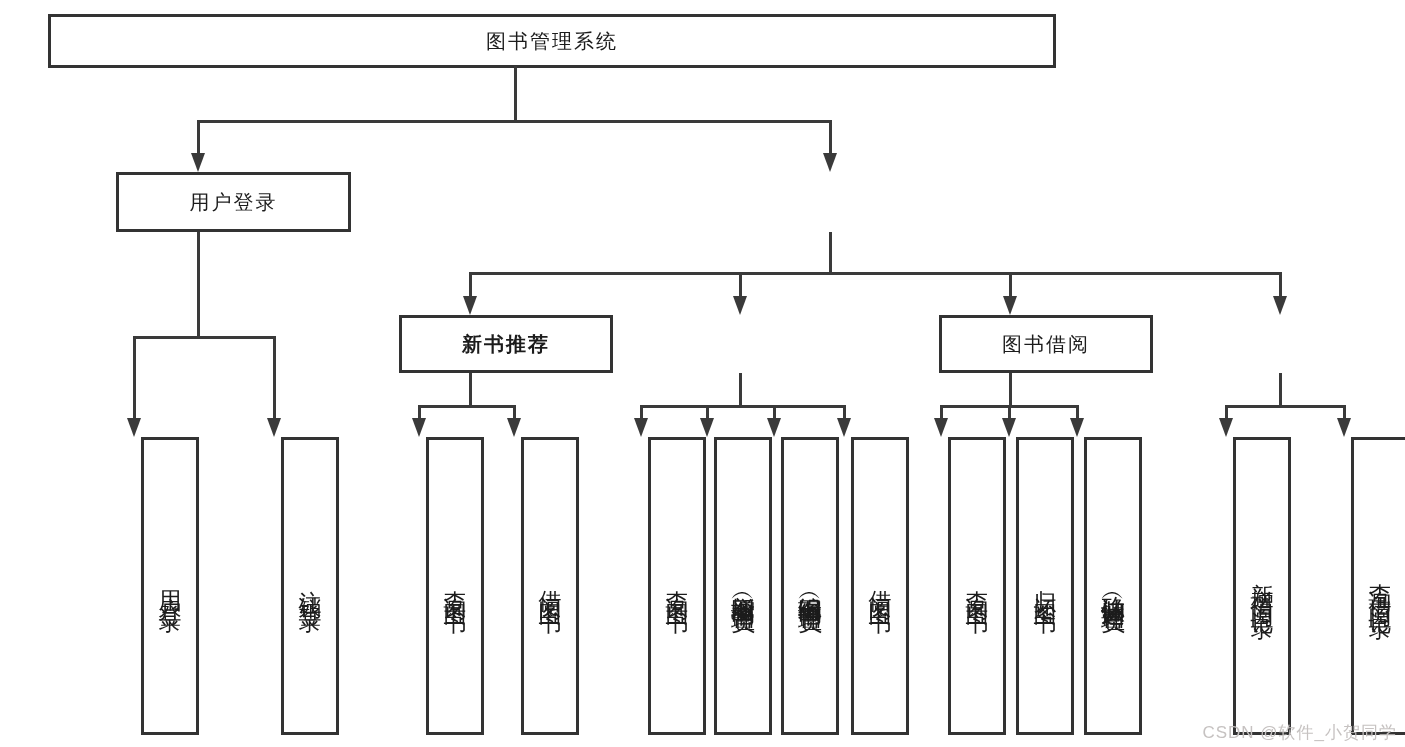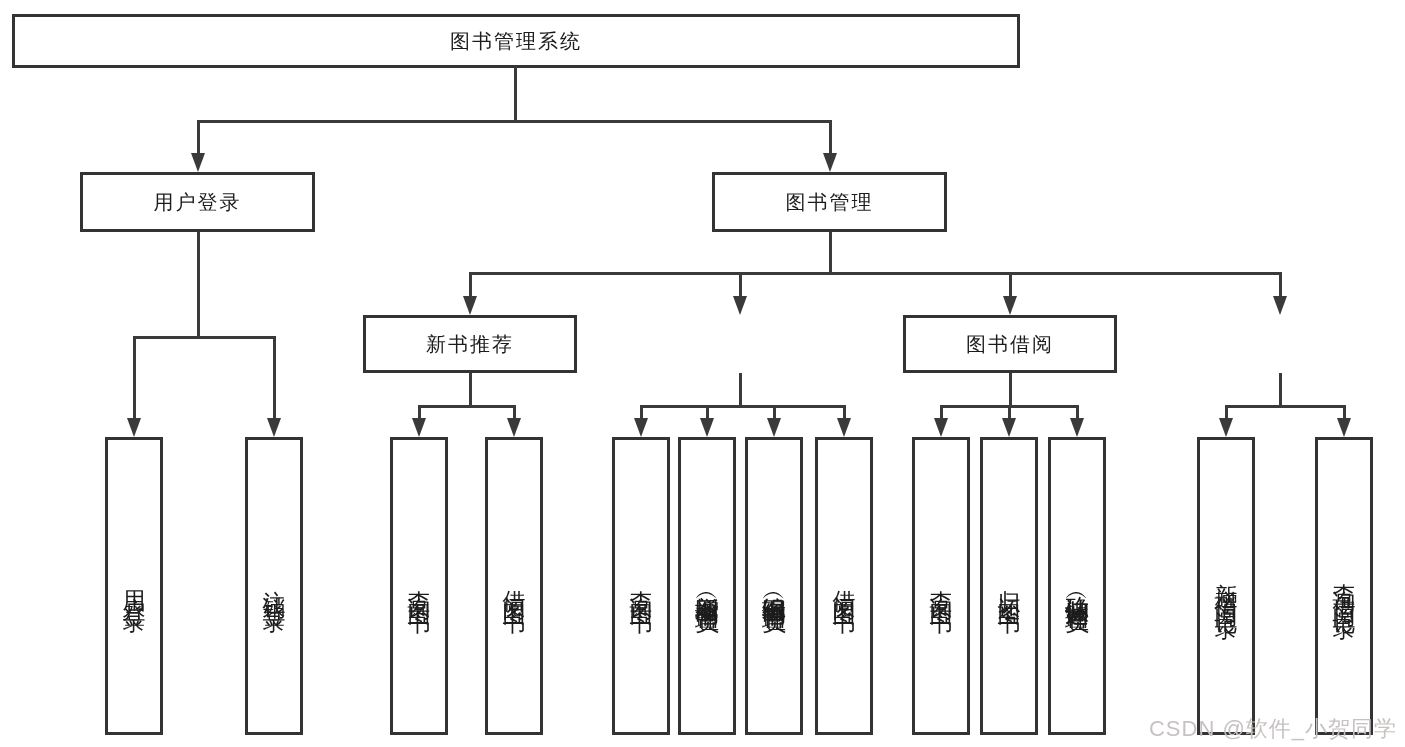--- a/index.html
+++ b/index.html
@@ -14,20 +14,21 @@
     position:absolute;
     box-sizing:border-box;
     border:3px solid #333333;
     background:#ffffff;
     display:flex;
     align-items:center;
     justify-content:center;
     color:#1c1c1c;
     font-size:20px;
     letter-spacing:2px;
+    margin-left:36px;
   }
   .leaf{
     writing-mode:vertical-rl;
     text-orientation:mixed;
     font-size:23px;
     letter-spacing:7px;
     line-height:1;
   }
   .leaf.long{
     font-size:24px;
@@ -37,21 +38,21 @@
   .hline{position:absolute;height:3px;background:#3a3a3a;}
   .arrow{
     position:absolute;width:0;height:0;
     border-left:7px solid transparent;
     border-right:7px solid transparent;
     border-top:19px solid #3a3a3a;
   }
   .watermark{
     position:absolute;
     right:8px;bottom:3px;
-    font-size:22px;
+    font-size:17px;
     color:#c6c2c1;
     letter-spacing:1px;
     white-space:nowrap;
   }
 </style>
 </head>
 <body>
 
 <div id="canvas">
 
@@ -62,43 +63,40 @@
   <div class="vline" style="left:514px;top:66px;height:54px;"></div>
   <div class="hline" style="left:197px;top:120px;width:635px;"></div>
   <div class="vline" style="left:197px;top:120px;height:35px;"></div>
   <div class="arrow" style="left:191px;top:153px;"></div>
   <div class="vline" style="left:829px;top:120px;height:35px;"></div>
   <div class="arrow" style="left:823px;top:153px;"></div>
 
   <div class="node" style="left:80px;top:172px;width:235px;height:60px;">
     <span>用户登录</span>
   </div>
-  <div class="node" style="left:712px;top:172px;width:235px;height:60px;">
-    <span>图书管理</span>
-  </div>
 
   <div class="vline" style="left:197px;top:232px;height:104px;"></div>
   <div class="hline" style="left:133px;top:336px;width:142px;"></div>
   <div class="vline" style="left:133px;top:336px;height:83px;"></div>
   <div class="arrow" style="left:127px;top:418px;"></div>
   <div class="vline" style="left:273px;top:336px;height:83px;"></div>
   <div class="arrow" style="left:267px;top:418px;"></div>
 
   <div class="vline" style="left:829px;top:232px;height:40px;"></div>
   <div class="hline" style="left:469px;top:272px;width:813px;"></div>
   <div class="vline" style="left:469px;top:272px;height:25px;"></div>
   <div class="arrow" style="left:463px;top:296px;"></div>
   <div class="vline" style="left:739px;top:272px;height:25px;"></div>
   <div class="arrow" style="left:733px;top:296px;"></div>
   <div class="vline" style="left:1009px;top:272px;height:25px;"></div>
   <div class="arrow" style="left:1003px;top:296px;"></div>
   <div class="vline" style="left:1279px;top:272px;height:25px;"></div>
   <div class="arrow" style="left:1273px;top:296px;"></div>
 
-  <div class="node" style="left:363px;top:315px;width:214px;height:58px;">
+  <div class="node" style="left:363px;top:315px;width:214px;height:58px;font-weight:bold;">
     <span>新书推荐</span>
   </div>
   <div class="node" style="left:903px;top:315px;width:214px;height:58px;">
     <span>图书借阅</span>
   </div>
 
   <div class="vline" style="left:469px;top:373px;height:32px;"></div>
   <div class="hline" style="left:418px;top:405px;width:98px;"></div>
   <div class="vline" style="left:418px;top:405px;height:14px;"></div>
   <div class="arrow" style="left:412px;top:418px;"></div>

